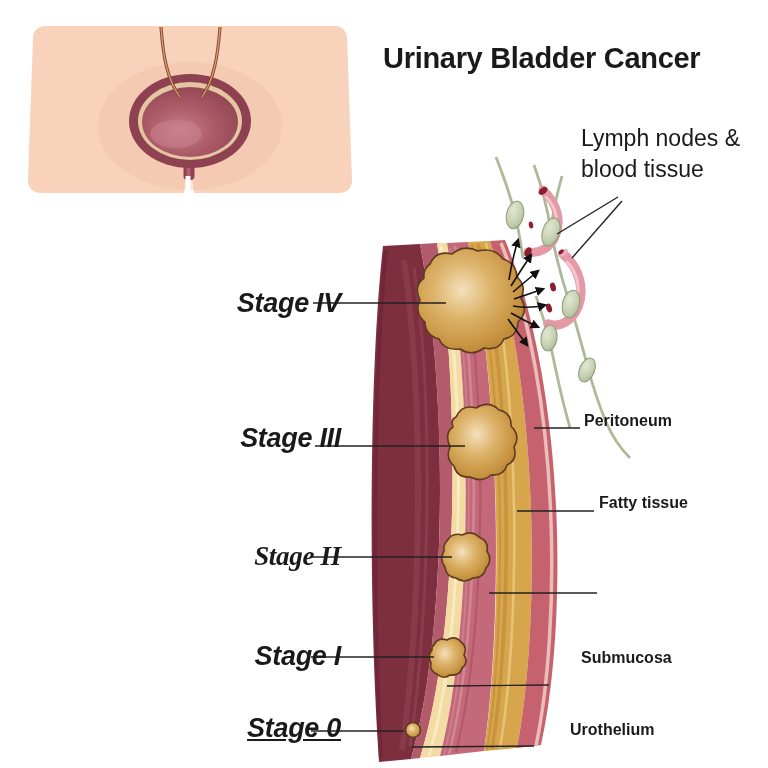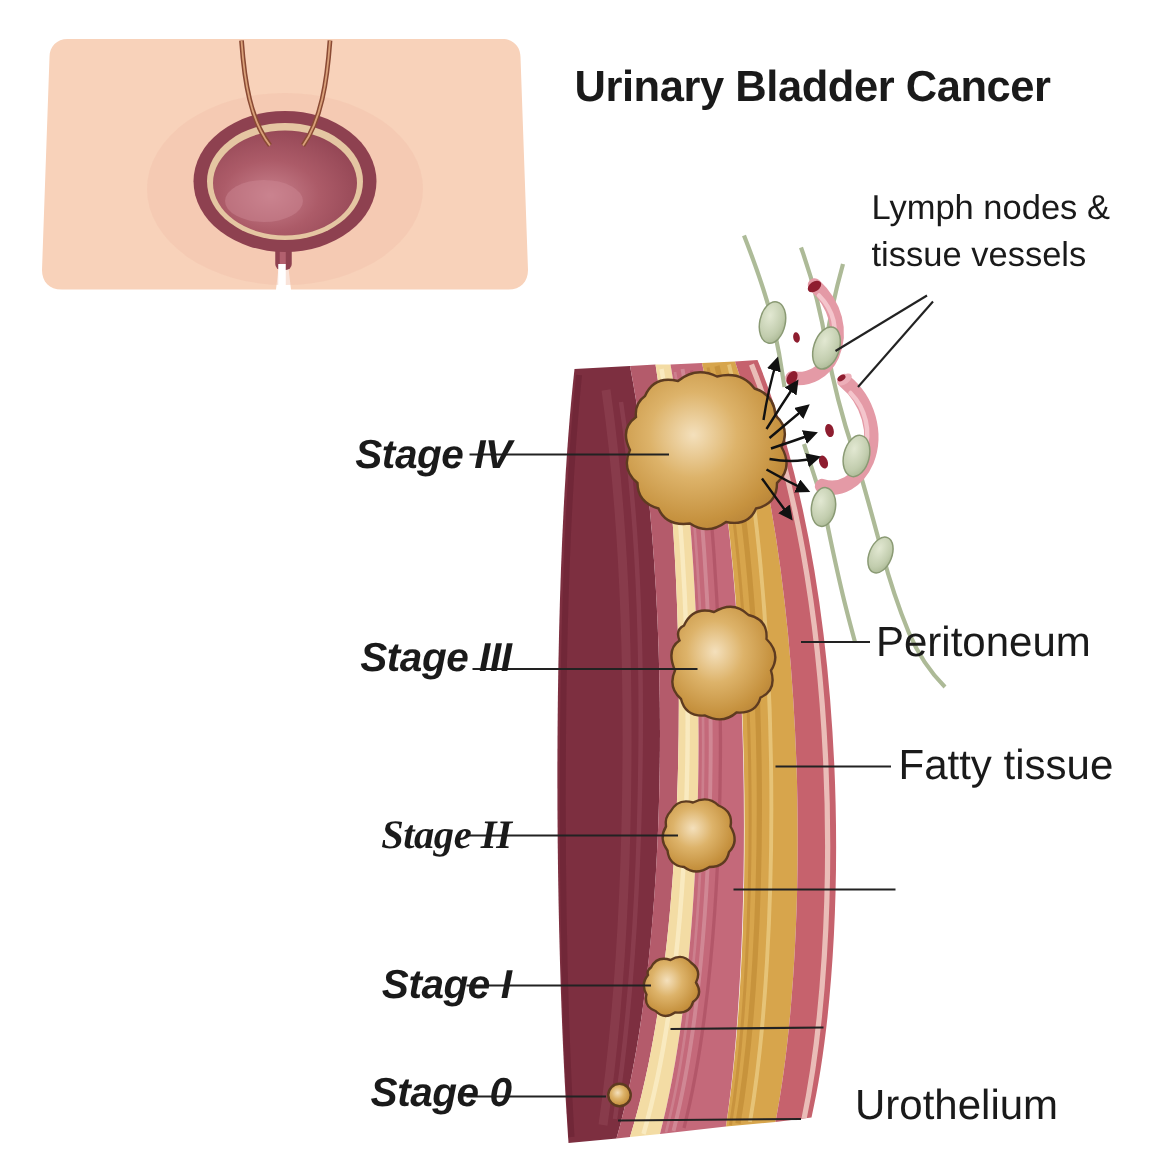--- a/index.html
+++ b/index.html
@@ -9,22 +9,22 @@
   html,body{margin:0;padding:0;background:var(--background);}
   #stage-canvas{
     position:relative;width:768px;height:768px;background:var(--background);
     font-family:"Liberation Sans", sans-serif;color:var(--text);overflow:hidden;padding-left:28px;
   }
   #art{position:absolute;left:0;top:0;width:768px;height:768px;}
   .lbl{position:absolute;white-space:nowrap;color:var(--text);}
   .title{left:383px;top:42px;font-size:29px;font-weight:bold;letter-spacing:-0.3px;}
   .lymph{left:581px;top:123px;font-size:23px;line-height:31px;}
   .stage{right:455px;text-align:center;font-size:27px;font-weight:bold;font-style:italic;letter-spacing:-0.3px;}
-  .stage.s4{top:288px;} .stage.s3{top:423px;} .stage.s2{top:541px;font-family:Liberation Serif, serif;} .stage.s1{top:641px;} .stage.s0{top:713px;}
-  .layer{font-size:28px;}
+  .stage.s4{top:288px;} .stage.s3{top:423px;} .stage.s2{top:541px;font-family:Liberation Serif, serif;} .stage.s1{top:641px;} .stage.s0{top:713px;text-decoration:underline;}
+  .layer{font-size:16px;font-weight:bold;}
   .layer.peritoneum{left:584px;top:412px;}
   .layer.fatty{left:599px;top:494px;}
   .layer.muscles{left:601px;top:571px;}
   .layer.submucosa{left:581px;top:649px;}
   .layer.urothelium{left:551px;top:721px;margin-left:19px;}
 </style>
 </head>
 <body>
 
 <div id="stage-canvas">
@@ -175,26 +175,27 @@
       <line x1="534" y1="746" x2="412" y2="747"></line>
       <line x1="618" y1="197" x2="557" y2="234"></line>
       <line x1="622" y1="201" x2="572" y2="258"></line>
     </g>
   </svg>
 
   <div class="lbl title">Urinary Bladder Cancer</div>
 
   <div class="lbl lymph">
     <div>Lymph nodes &amp;</div>
-    <div>tissue vessels</div>
+    <div>blood tissue</div>
   </div>
 
   <div class="lbl stage s4">Stage IV</div>
   <div class="lbl stage s3">Stage III</div>
   <div class="lbl stage s2">Stage II</div>
   <div class="lbl stage s1">Stage I</div>
   <div class="lbl stage s0">Stage 0</div>
 
   <div class="lbl layer peritoneum">Peritoneum</div>
   <div class="lbl layer fatty">Fatty tissue</div>
+  <div class="lbl layer submucosa">Submucosa</div>
   <div class="lbl layer urothelium">Urothelium</div>
 
 </div>
 
 </body></html>

